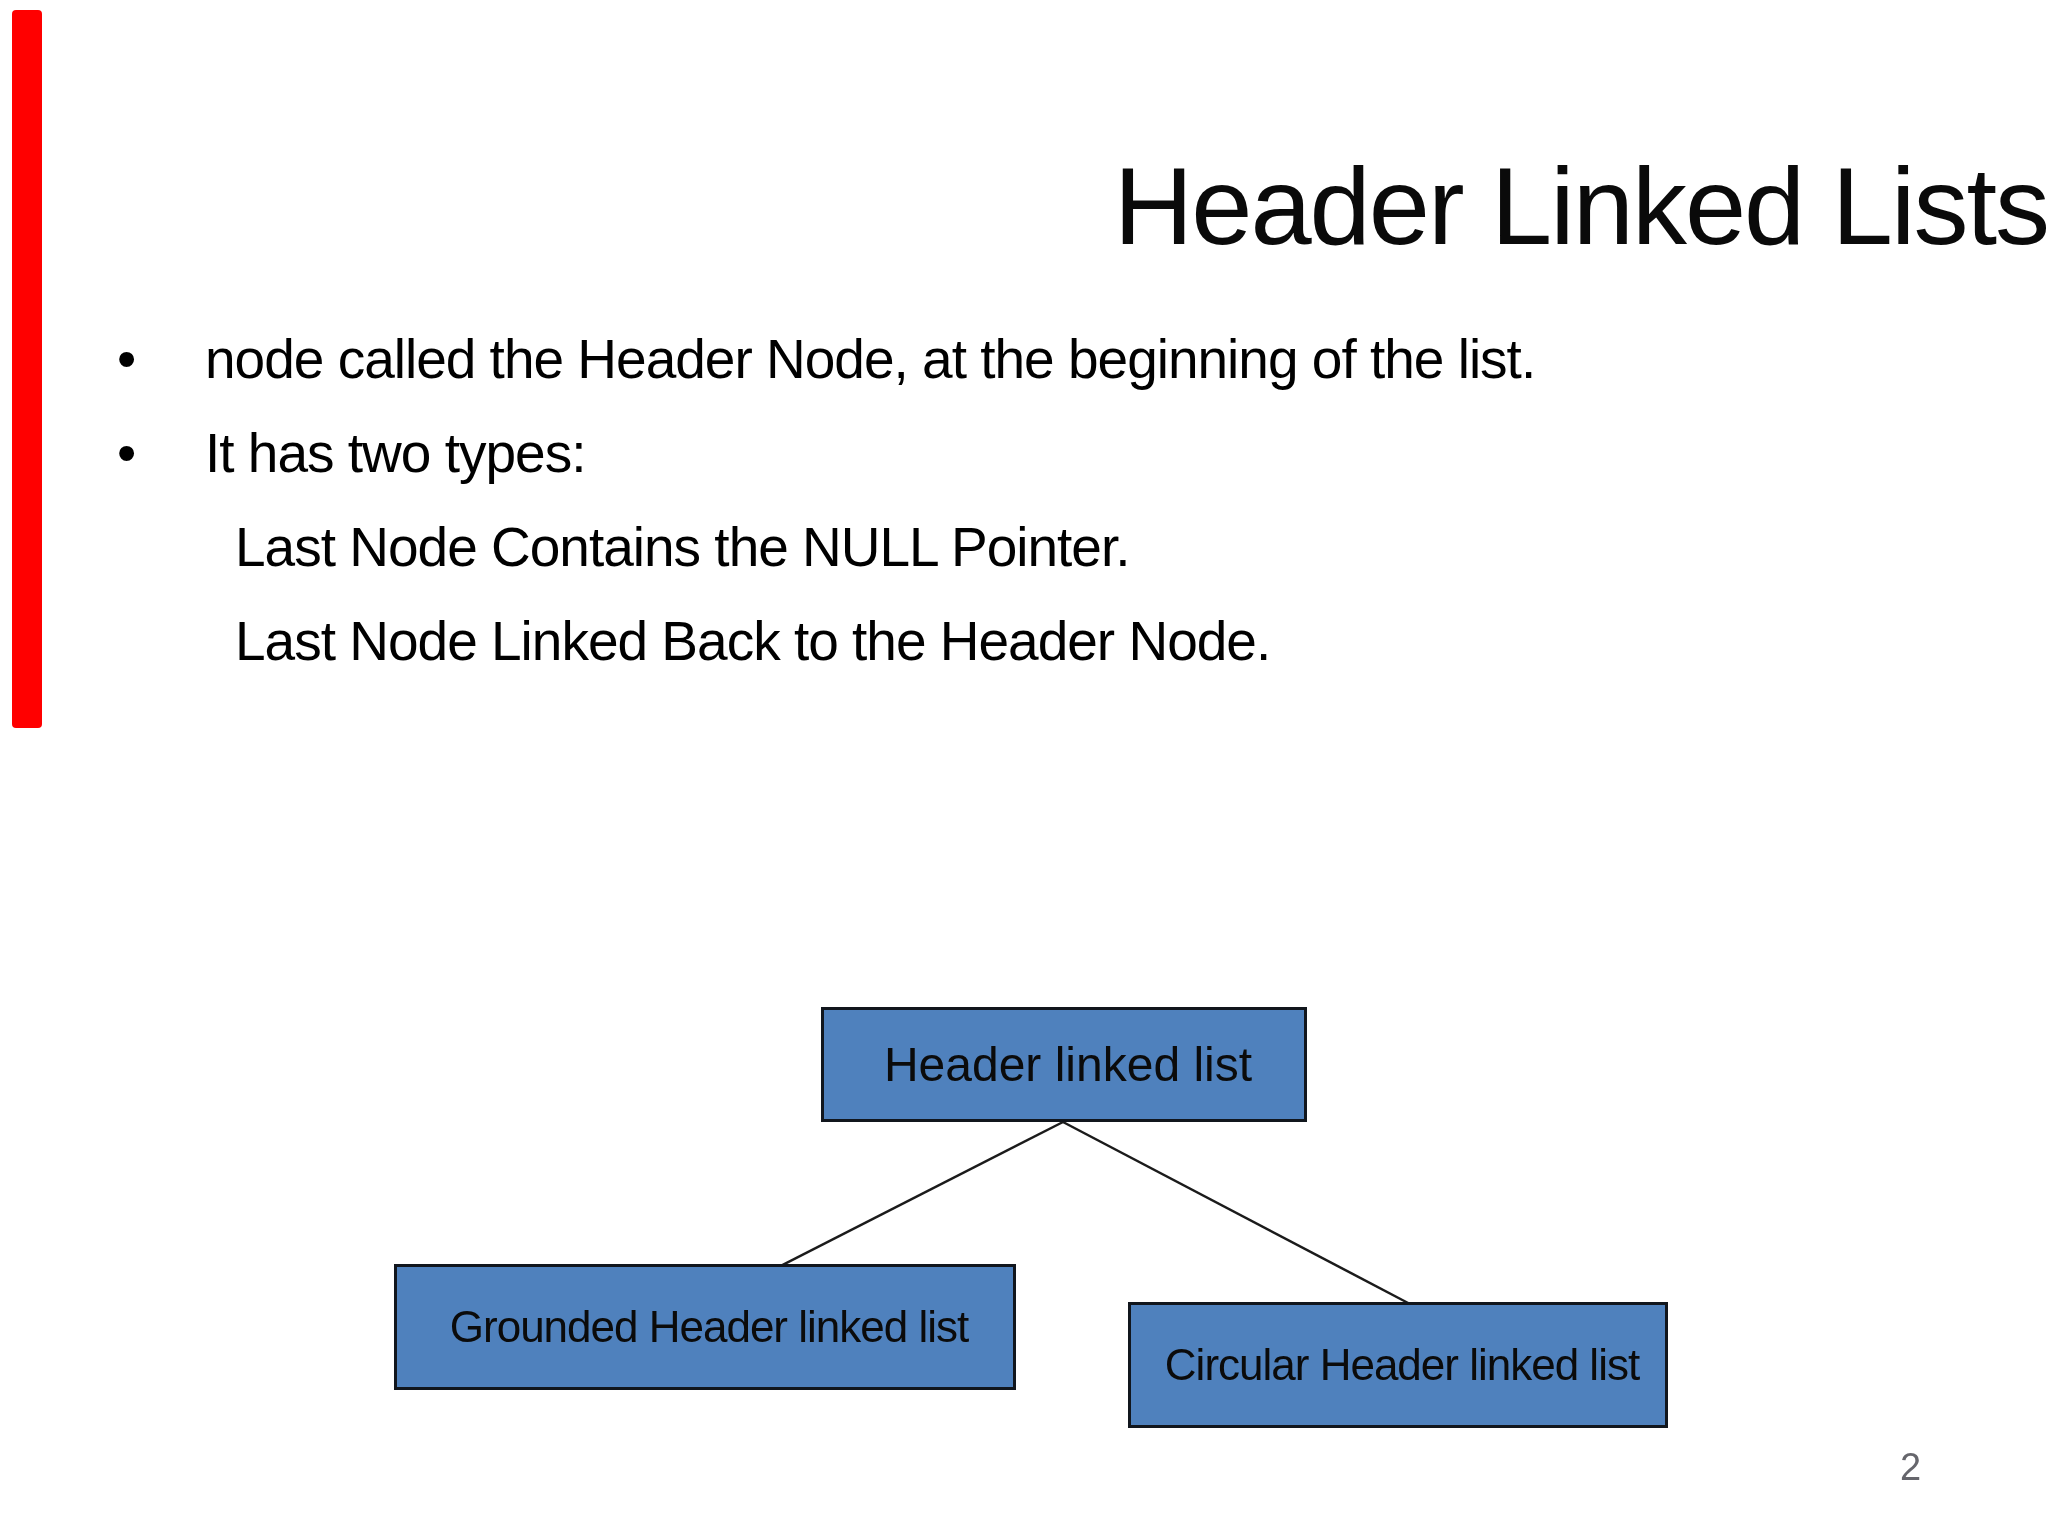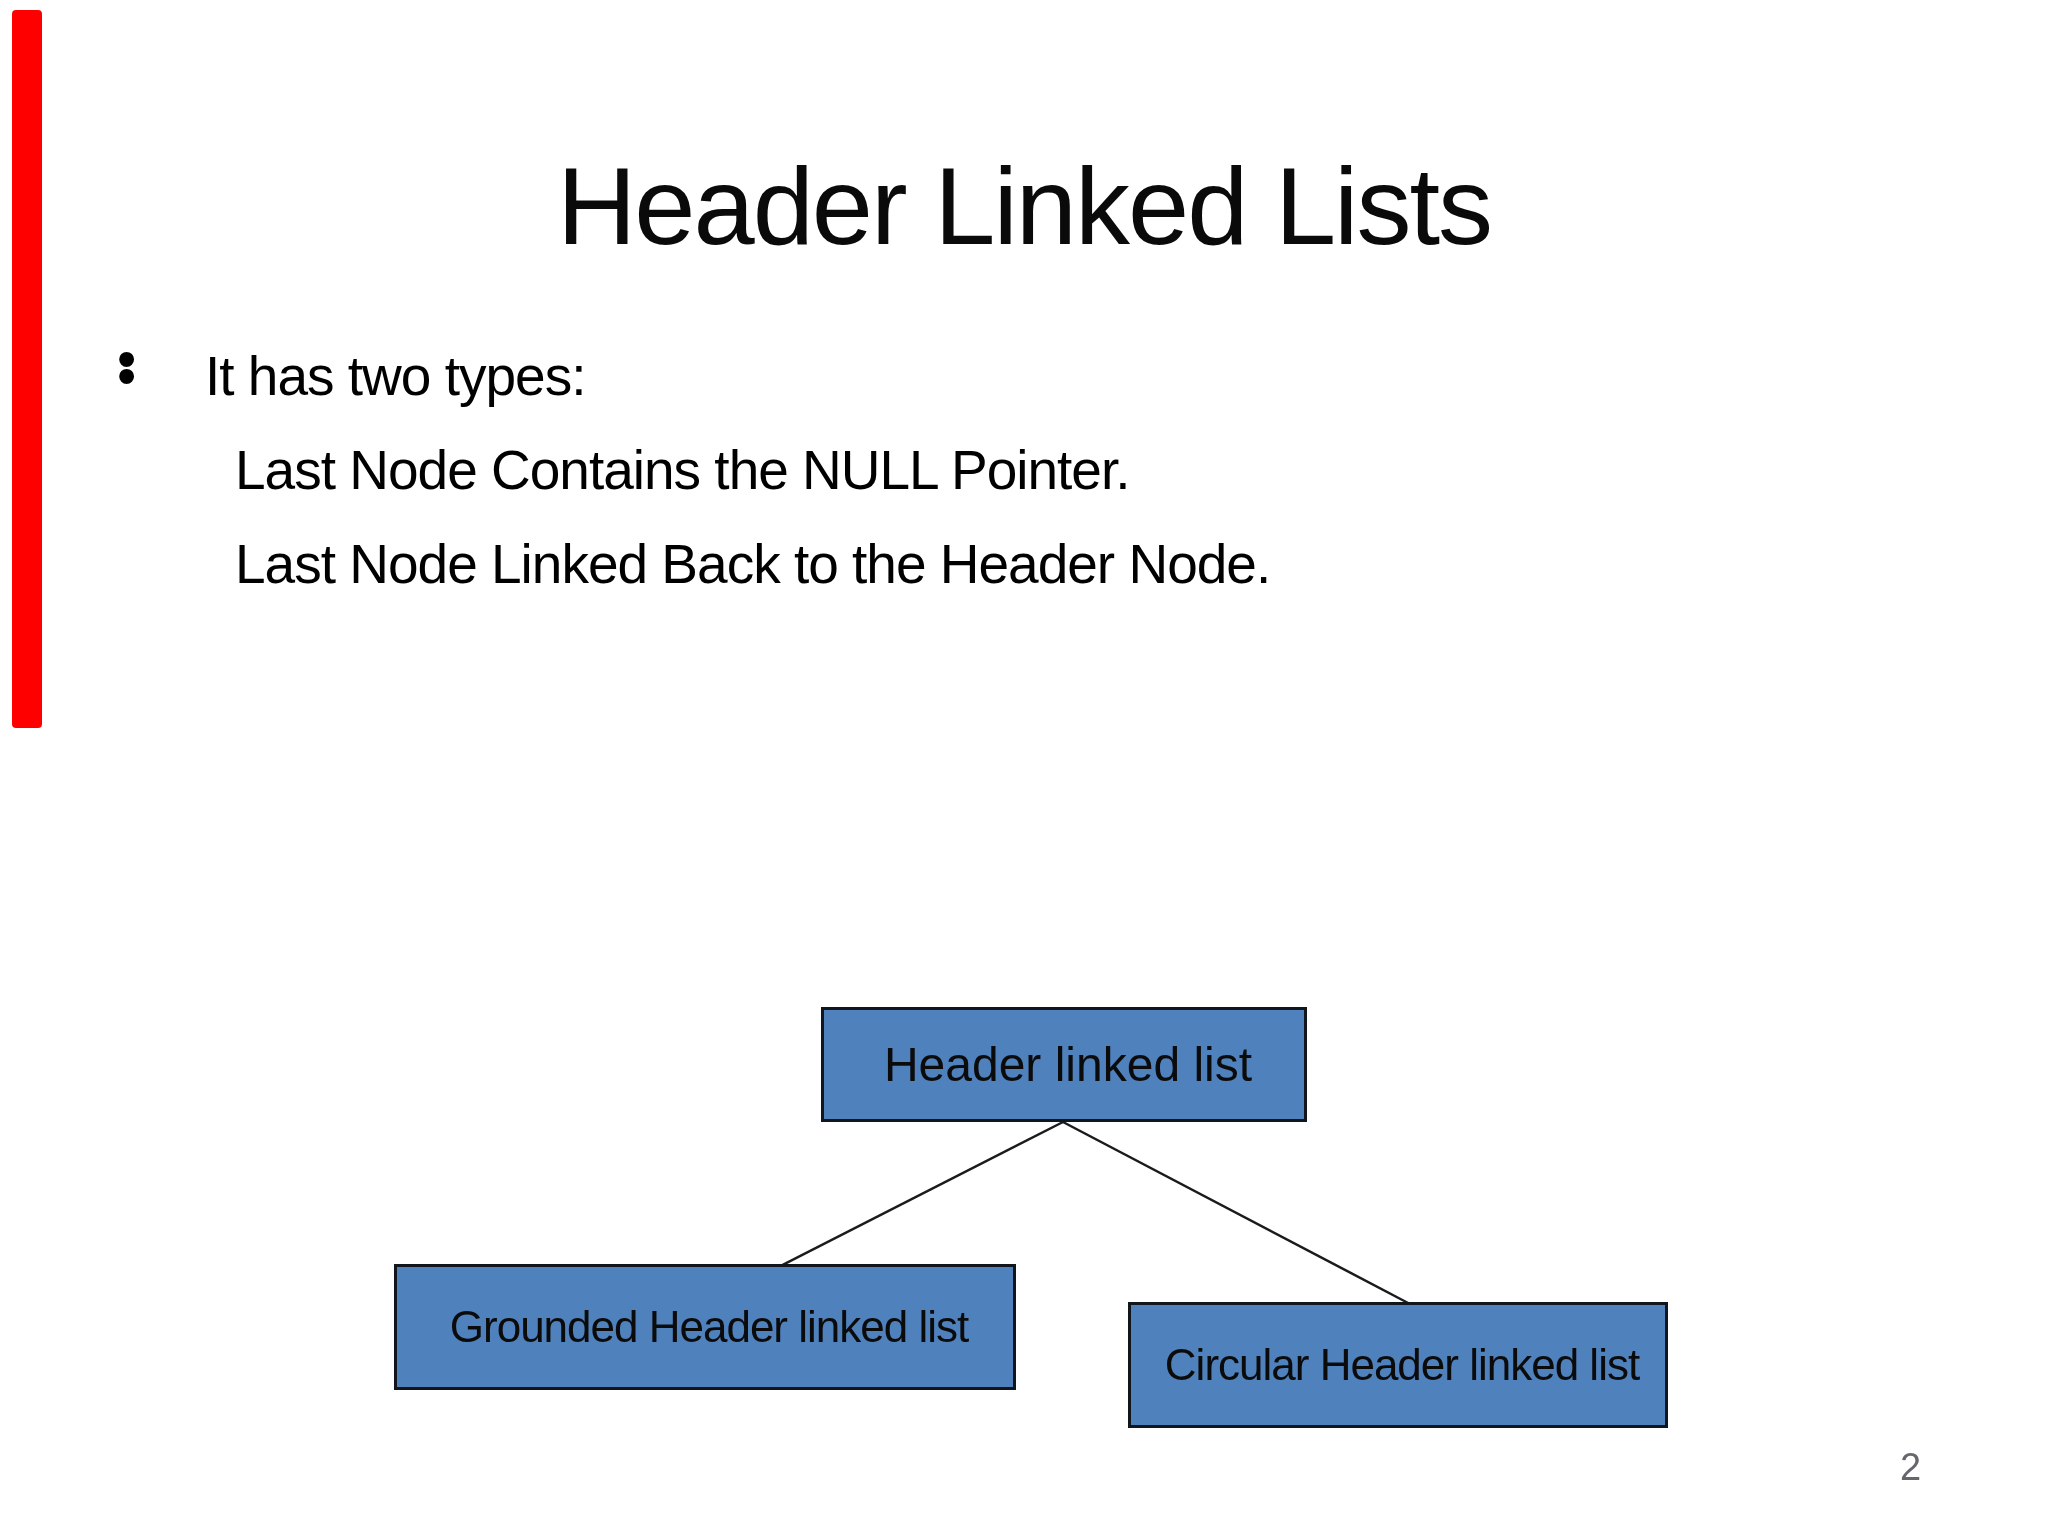--- a/index.html
+++ b/index.html
@@ -27,21 +27,21 @@
     background: #ff0000;
     border-radius: 4px;
   }
 
   
   .title {
     position: absolute;
     left: 0;
     right: 0;
     top: 140px;
-    text-align: center;
+    text-align: right;
     font-size: 110px;
     line-height: 1.2;
     letter-spacing: -2px;
     color: #0a0a0a;
     white-space: nowrap;
   }
 
   
   .content {
     position: absolute;
@@ -104,20 +104,21 @@
 <div class="slide">
 
   <div class="scroll-indicator"></div>
 
   <div class="title">Header Linked Lists</div>
 
   <div class="content">
 
     <div class="para bullet">
       <span class="bullet-dot">•</span>
+      <div>node called the Header Node, at the beginning of the list.</div>
     </div>
 
     <div class="para bullet">
       <span class="bullet-dot">•</span>
       <div>It has two types:</div>
     </div>
 
 
     <div class="para indent-2">Last Node Contains the NULL Pointer.</div>
 

